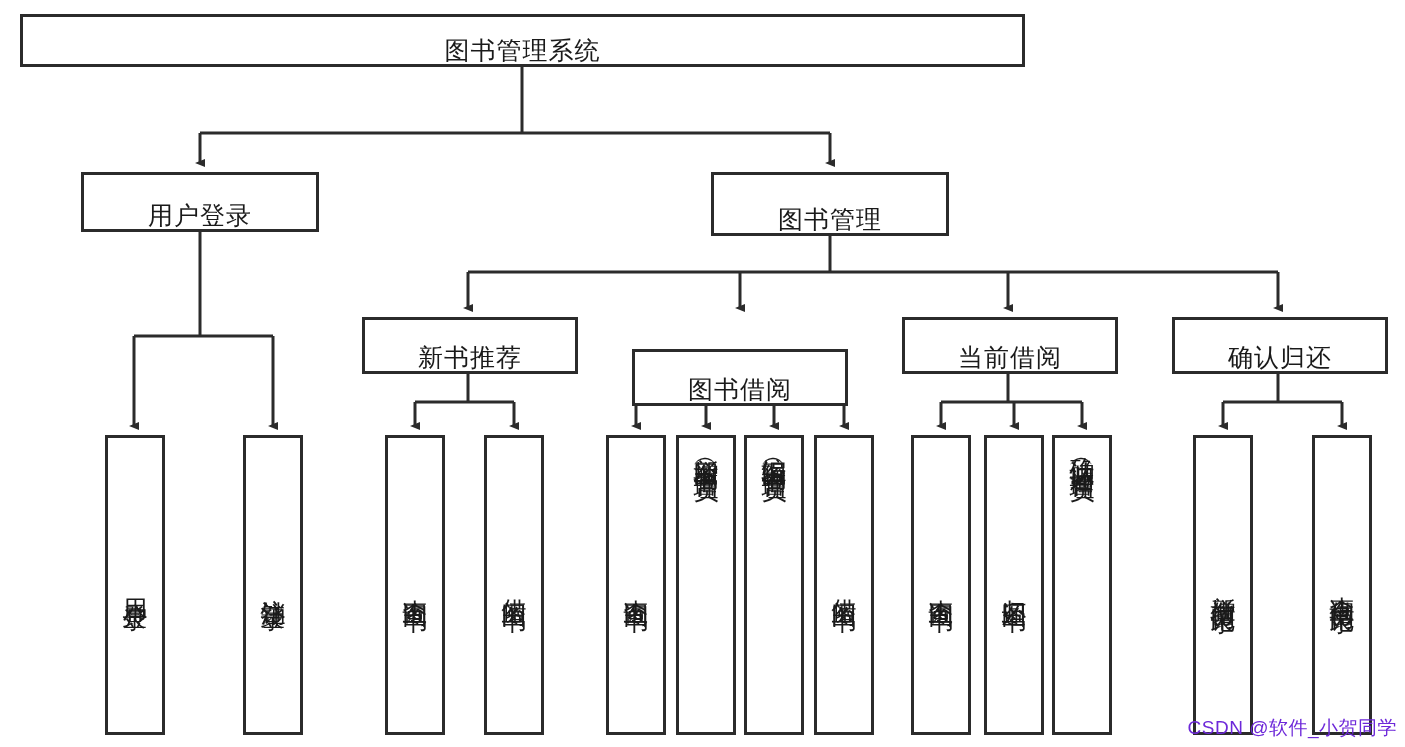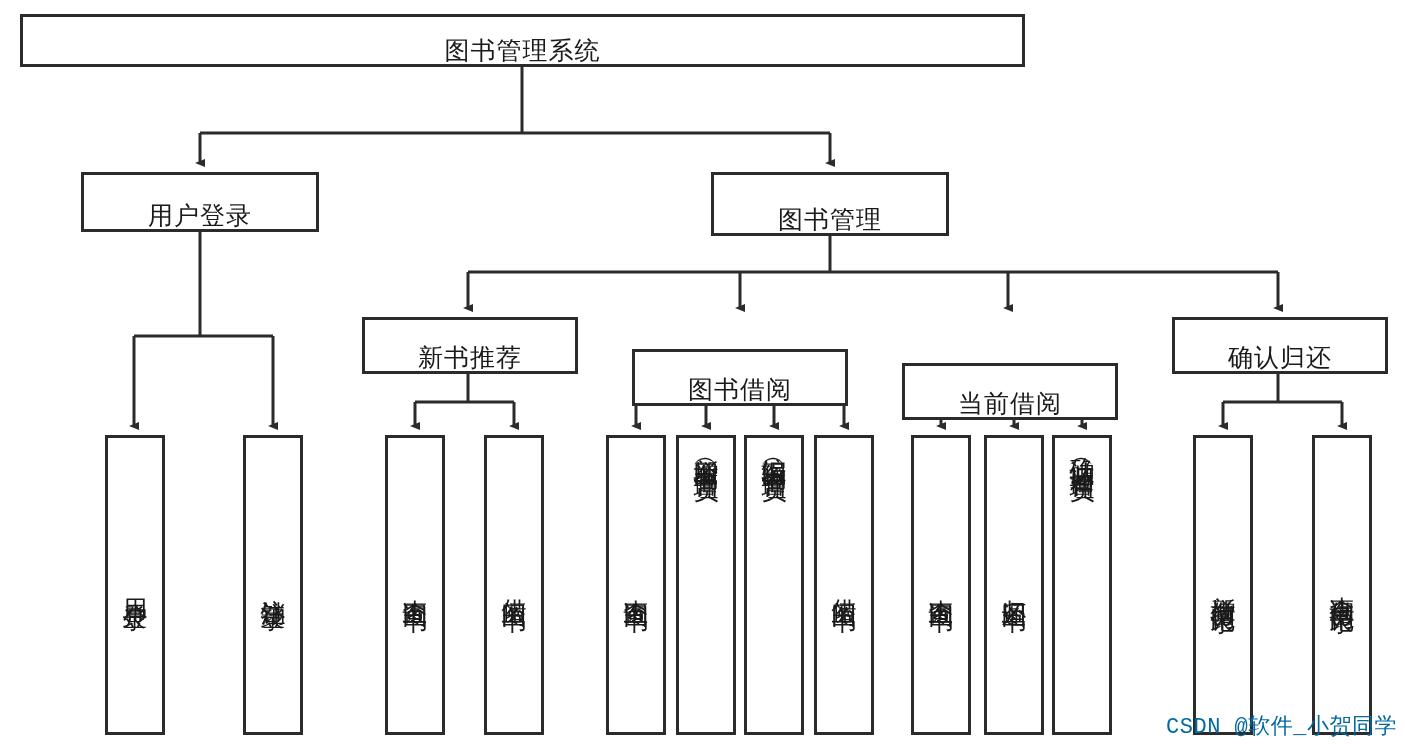--- a/index.html
+++ b/index.html
@@ -59,25 +59,25 @@
     letter-spacing: 3px;
     white-space: nowrap;
   }
   .node.leaf.centered {
     align-items: center;
   }
   .watermark {
     position: absolute;
     right: 8px;
     bottom: 6px;
-    font-size: 22px;
-    color: #0369a1;
+    font-size: 19px;
+    color: #6d28d9;
     letter-spacing: 0.5px;
     white-space: nowrap;
-    font-family: Liberation Mono, monospace;
+    font-family: Liberation Sans, sans-serif;
   }
 </style>
 </head>
 <body>
 
 <div id="canvas">
 
   <svg id="edges" viewBox="0 0 1405 747" xmlns="http://www.w3.org/2000/svg">
     <defs>
       <marker id="arrow" markerWidth="10" markerHeight="10" refX="5" refY="5" orient="auto" markerUnits="userSpaceOnUse">
@@ -138,21 +138,21 @@
   <div class="node branch" style="left:711px; top:172px; width:238px; height:64px;">
     <span class="label-h">图书管理</span>
   </div>
 
   <div class="node branch" style="left:362px; top:317px; width:216px; height:57px;">
     <span class="label-h">新书推荐</span>
   </div>
   <div class="node branch" style="left:632px; top:317px; width:216px; height:57px;margin-top:32px;">
     <span class="label-h">图书借阅</span>
   </div>
-  <div class="node branch" style="left:902px; top:317px; width:216px; height:57px;margin-top:46px;">
+  <div class="node branch" style="left:902px; top:317px; width:216px; height:57px;">
     <span class="label-h">当前借阅</span>
   </div>
   <div class="node branch" style="left:1172px; top:317px; width:216px; height:57px;">
     <span class="label-h">确认归还</span>
   </div>
 
   <div class="node leaf centered" style="left:105px; top:435px; width:60px; height:300px;">
     <span class="label-v">用户登录</span>
   </div>
   <div class="node leaf centered" style="left:243px; top:435px; width:60px; height:300px;">

